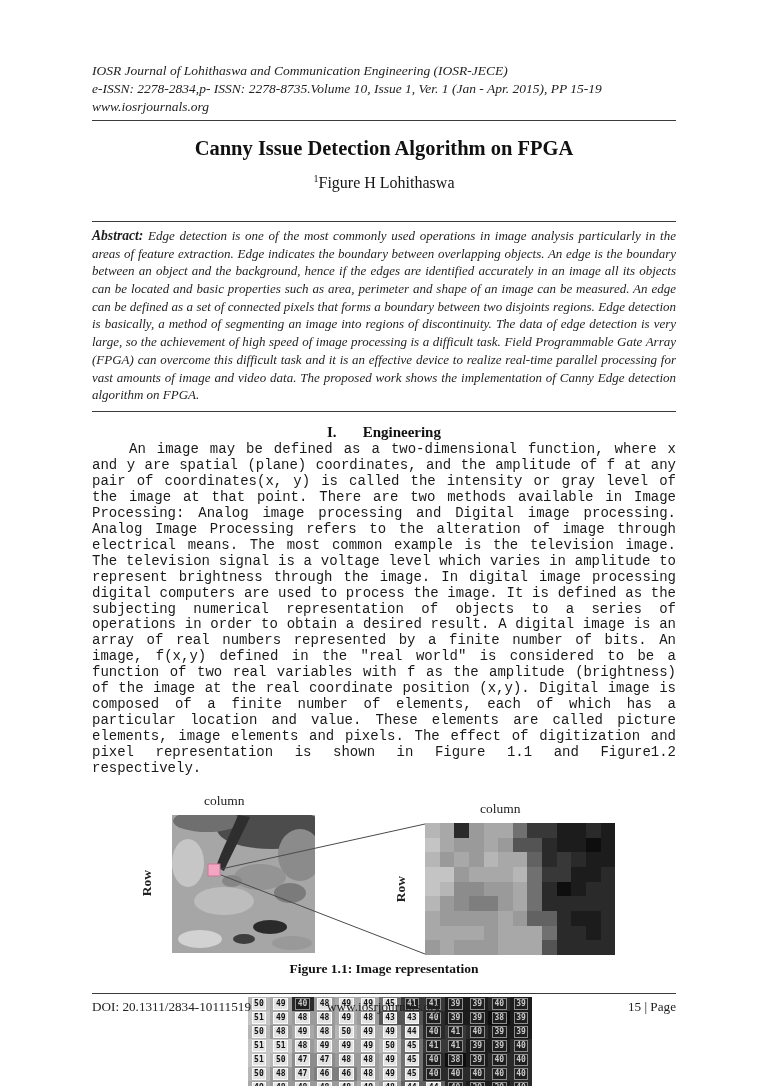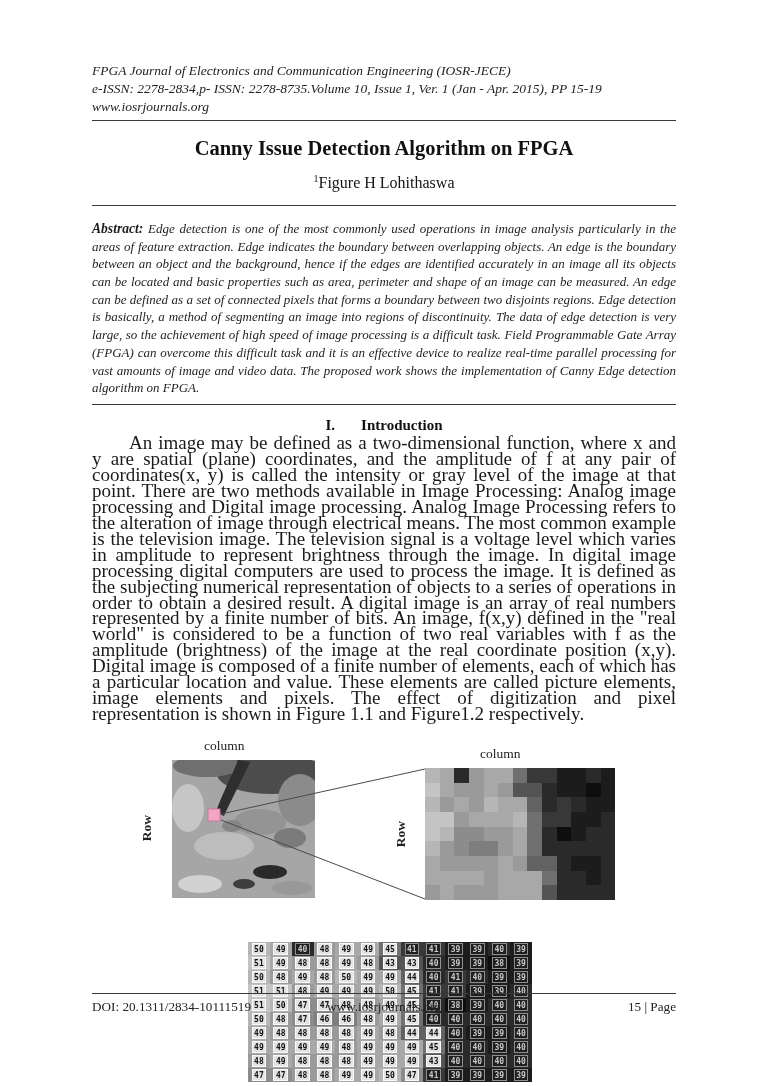--- a/index.html
+++ b/index.html
@@ -15,34 +15,34 @@
   .hdr-line { font-style:italic; font-size:13.5px; line-height:18.2px; color:#222; }
   .hdr-rule { border-top:1.4px solid #3a3a3a; margin-top:3px; }
 
   
   .title { text-align:center; font-weight:bold; font-size:20.5px; margin-top:16px; color:#111; }
   .author { text-align:center; font-size:16px; margin-top:13px; color:#151515; }
   .author sup { font-size:10px; }
 
   
   .abstract {
-    margin-top:13px; border-top:1.4px solid #3a3a3a; border-bottom:1.4px solid #3a3a3a;
-    padding:14px 0 7px 0;
+    margin-top:29px; border-top:1.4px solid #3a3a3a; border-bottom:1.4px solid #3a3a3a;
+    padding:5px 0 7px 0;
     font-style:italic; font-size:13px; line-height:17.7px; text-align:justify; color:#1e1e1e;
   }
   .abstract b { font-size:13.6px; }
 
   
   .section-head { text-align:center; font-weight:bold; font-size:15px; margin-top:12px; color:#111; }
   .section-head .num { margin-right:26px; }
 
   
   .para {
-    font-size:19px; line-height:15.95px; text-align:justify;
-    text-indent:37px; color:#1a1a1a; margin-top:1px;
+    font-size:14px; line-height:15.95px; text-align:justify;
+    text-indent:37px; color:#1a1a1a; margin-top:1px;font-family:Liberation Mono, monospace;
   }
 
   
   .fig1 { position:relative; height:190px; margin-top:16px; }
   .fig1 .col-label { position:absolute; font-size:13.5px; color:#222; }
   .fig1 .col-label.left  { left:112px; top:0px; }
   .fig1 .col-label.right { left:388px; top:8px; }
   .fig1 .row-label { position:absolute; font-size:13.5px; font-weight:bold; color:#222; transform:rotate(-90deg); transform-origin:center; }
   .fig1 .row-label.left  { left:42px; top:82px; }
   .fig1 .row-label.right { left:296px; top:88px; }
@@ -79,33 +79,33 @@
   .footer .site { position:absolute; left:0; right:0; text-align:center; }
   .footer .pageno { float:right; }
 </style>
 </head>
 <body>
 
 <div class="page">
   <div class="content">
 
     <div>
-      <div class="hdr-line">FPGA Journal of Electronics and Communication Engineering (IOSR-JECE)</div>
+      <div class="hdr-line">IOSR Journal of Lohithaswa and Communication Engineering (IOSR-JECE)</div>
       <div class="hdr-line">e-ISSN: 2278-2834,p- ISSN: 2278-8735.Volume 10, Issue 1, Ver. 1 (Jan - Apr. 2015), PP 15-19</div>
       <div class="hdr-line">www.iosrjournals.org</div>
       <div class="hdr-rule"></div>
     </div>
 
     <div class="title">Canny Issue Detection Algorithm on FPGA</div>
 
     <div class="author"><sup>1</sup><span>Figure H Lohithaswa</span></div>
 
     <div class="abstract"><b>Abstract:</b><span> Edge detection is one of the most commonly used operations in image analysis particularly in the areas of feature extraction. Edge indicates the boundary between overlapping objects. An edge is the boundary between an object and the background, hence if the edges are identified accurately in an image all its objects can be located and basic properties such as area, perimeter and shape of an image can be measured. An edge can be defined as a set of connected pixels that forms a boundary between two disjoints regions. Edge detection is basically, a method of segmenting an image into regions of discontinuity. The data of edge detection is very large, so the achievement of high speed of image processing is a difficult task. Field Programmable Gate Array (FPGA) can overcome this difficult task and it is an effective device to realize real-time parallel processing for vast amounts of image and video data.  The proposed work shows the implementation of Canny Edge detection algorithm on FPGA.</span></div>
 
-    <div class="section-head"><span class="num">I.</span><span>Introduction</span></div>
+    <div class="section-head"><span class="num">I.</span><span>Engineering</span></div>
 
     <div class="para">An image may be defined as a two-dimensional function, where x and y are spatial (plane) coordinates, and the amplitude of f at any pair of coordinates(x, y) is called the intensity or gray level of the image at that point. There are two methods available in Image Processing: Analog image processing and Digital image processing. Analog Image Processing refers to the alteration of image through electrical means. The most common example is the television image. The television signal is a voltage level which varies in amplitude to represent brightness through the image. In digital image processing digital computers are used to process the image. It is defined as the subjecting numerical representation of objects to a series of operations in order to obtain a desired result.  A digital image is an array of real numbers represented by a finite number of bits. An image, f(x,y) defined in the "real world" is considered to be a function of two real variables with f as the amplitude (brightness) of the image at the real coordinate position (x,y). Digital image is composed of a finite number of elements, each of which has a particular location and value. These elements are called picture elements, image elements and pixels. The effect of digitization and pixel representation is shown in Figure 1.1 and Figure1.2 respectively.</div>
 
     <div class="fig1">
       <div class="col-label left">column</div>
       <div class="col-label right">column</div>
       <div class="row-label left">Row</div>
       <div class="row-label right">Row</div>
 
       <svg class="aerial" viewBox="0 0 143 138" preserveAspectRatio="none">
@@ -244,20 +244,21 @@
           <div style="background: rgb(42, 42, 42);"></div>
           <div style="background: rgb(42, 42, 42);"></div>
           <div style="background: rgb(42, 42, 42);"></div>
         </div>
 
       <svg class="zoom-lines" viewBox="0 0 584 190">
         <line x1="129" y1="76" x2="333" y2="31" stroke="#4a4a4a" stroke-width="1"></line>
         <line x1="129" y1="82" x2="333" y2="161" stroke="#4a4a4a" stroke-width="1"></line>
       </svg>
 
+      <div class="fig-caption">Figure 1.1: Image representation</div>
     </div>
 
     <div class="fig2">
       <div class="px-grid">
           <div class="px-cell" style="background: rgb(182, 182, 182);">
             <span class="px-chip">50</span>
           </div>
           <div class="px-cell" style="background: rgb(168, 168, 168);">
             <span class="px-chip">49</span>
           </div>

